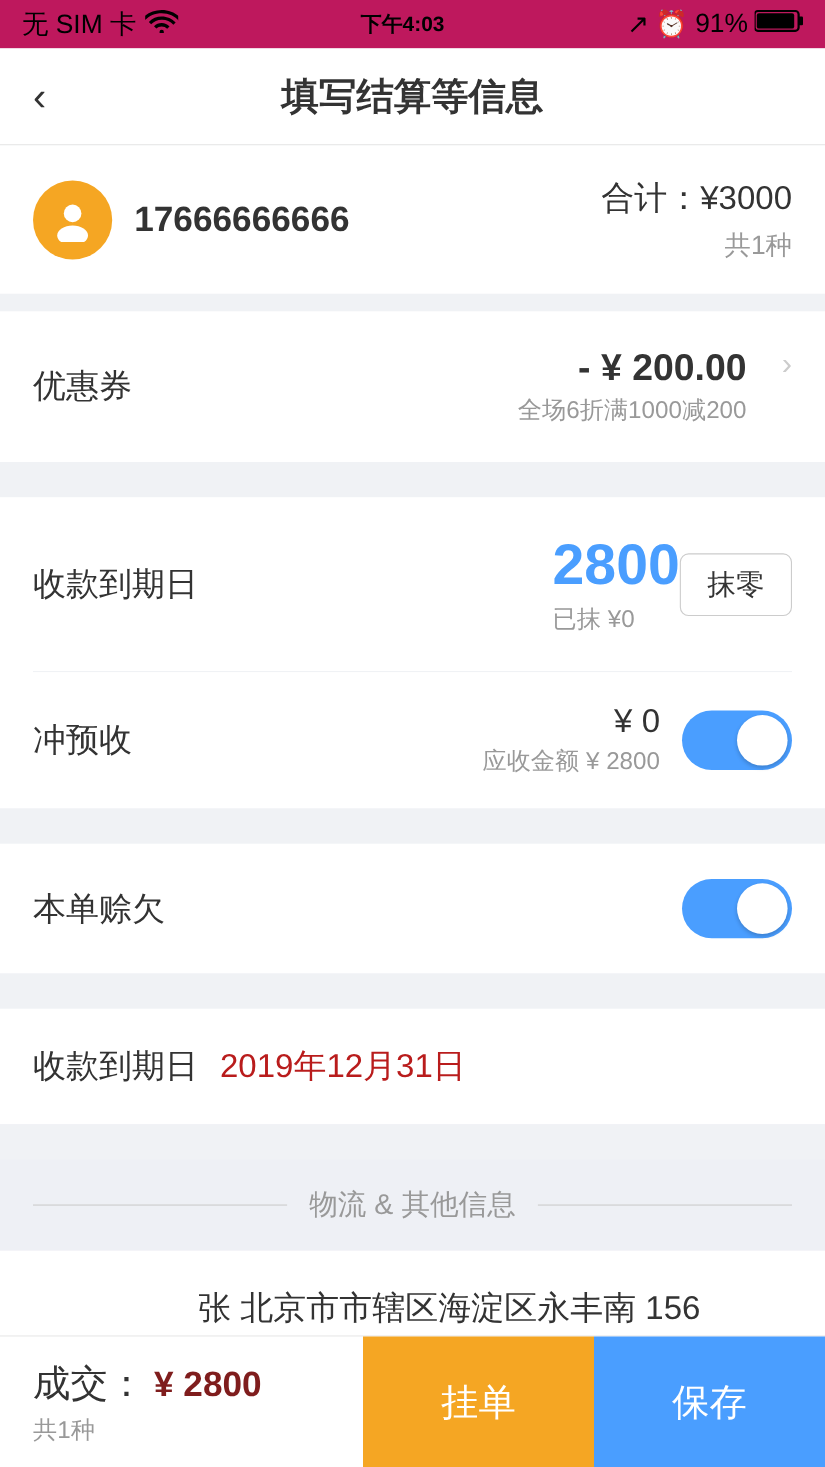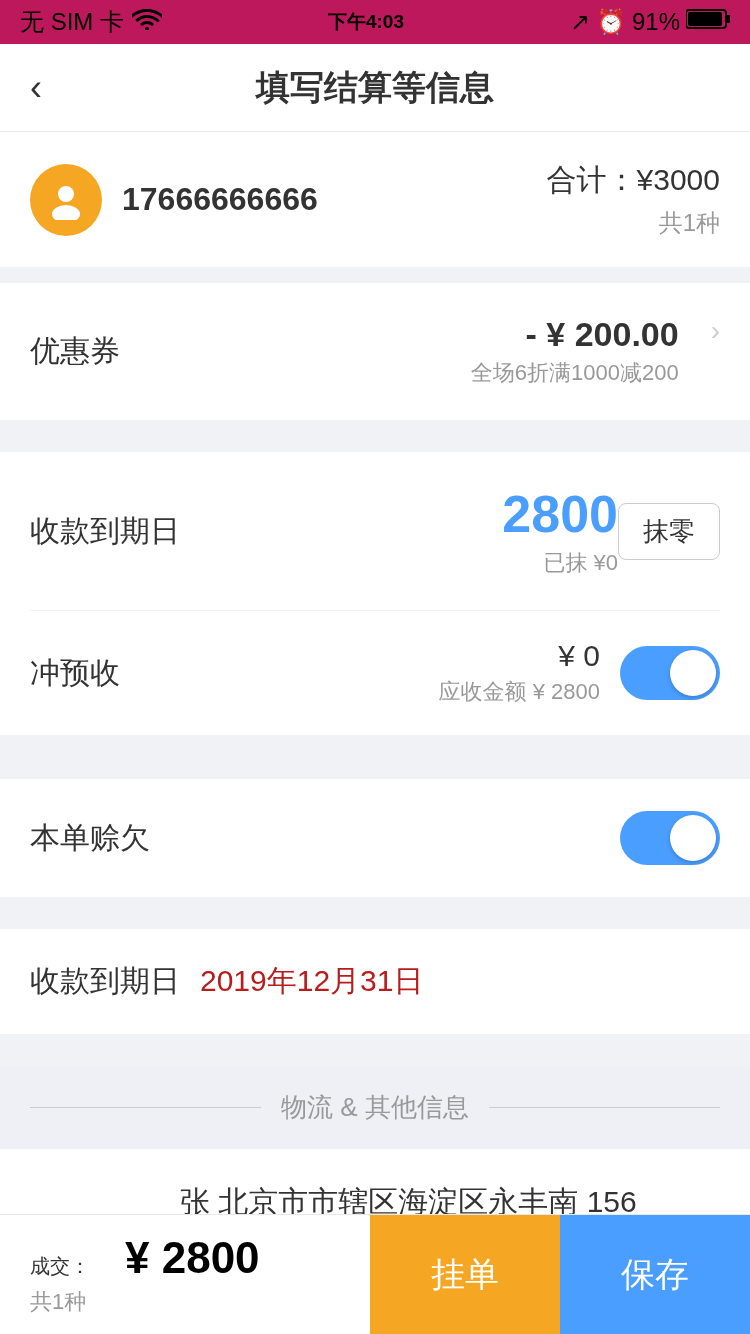--- a/index.html
+++ b/index.html
@@ -117,21 +117,21 @@
     .amount-row {
       display: flex;
       align-items: center;
       justify-content: space-between;
       padding: 32px 0;
       border-bottom: 1px solid #f0f2f5;
     }
     .amount-label { font-size: 30px; color: #333; }
     .amount-right { display: flex; align-items: center; }
     .amount-value { font-size: 52px; font-weight: 600; color: #4a9eff; }
-    .amount-erased { font-size: 22px; color: #999; text-align: right; margin-top: 4px; }
+    .amount-erased { font-size: 22px; color: #999; margin-top: 4px; }
 
     
     .round-btn {
       border: 1px solid #ccc;
       border-radius: 8px;
       padding: 10px 24px;
       font-size: 26px;
       color: #333;
       background: #fff;
       cursor: pointer;
@@ -170,21 +170,21 @@
     .prepaid-label { font-size: 30px; color: #333; }
     .prepaid-right { display: flex; align-items: center; gap: 20px; }
     .prepaid-value-block { text-align: right; }
     .prepaid-amount { font-size: 30px; color: #333; }
     .prepaid-receivable { font-size: 22px; color: #999; margin-top: 4px; }
 
     
     .arrears-section {
       background: #fff;
       padding: 0 30px;
-      margin-top: 28px;
+      margin-top: 16px;
     }
     .arrears-row {
       display: flex;
       align-items: center;
       justify-content: space-between;
       padding: 32px 0;
     }
     .arrears-label { font-size: 30px; color: #333; }
 
     
@@ -246,27 +246,27 @@
       background: #fff;
       display: flex;
       align-items: center;
       border-top: 1px solid #e8e8e8;
     }
     .bottom-summary {
       flex: 1;
       padding: 0 30px;
     }
     .bottom-deal { display: flex; align-items: baseline; gap: 8px; }
-    .bottom-deal-label { font-size: 20px; color: #333; }
-    .bottom-deal-amount { font-size: 44px; font-weight: 600; color: #000000; margin-left: 27px; }
+    .bottom-deal-label { font-size: 34px; color: #333; }
+    .bottom-deal-amount { font-size: 32px; font-weight: 600; color: #7f1d1d; }
     .bottom-deal-count { font-size: 22px; color: #999; margin-top: 4px; }
 
     .bottom-btn {
       height: 120px;
-      width: 190px;
+      width: 210px;
       display: flex;
       align-items: center;
       justify-content: center;
       font-size: 34px;
       color: #fff;
       cursor: pointer;
       font-weight: 500;
     }
     .btn-hang { background: #f5a623; }
     .btn-save { background: #4a9eff; }

